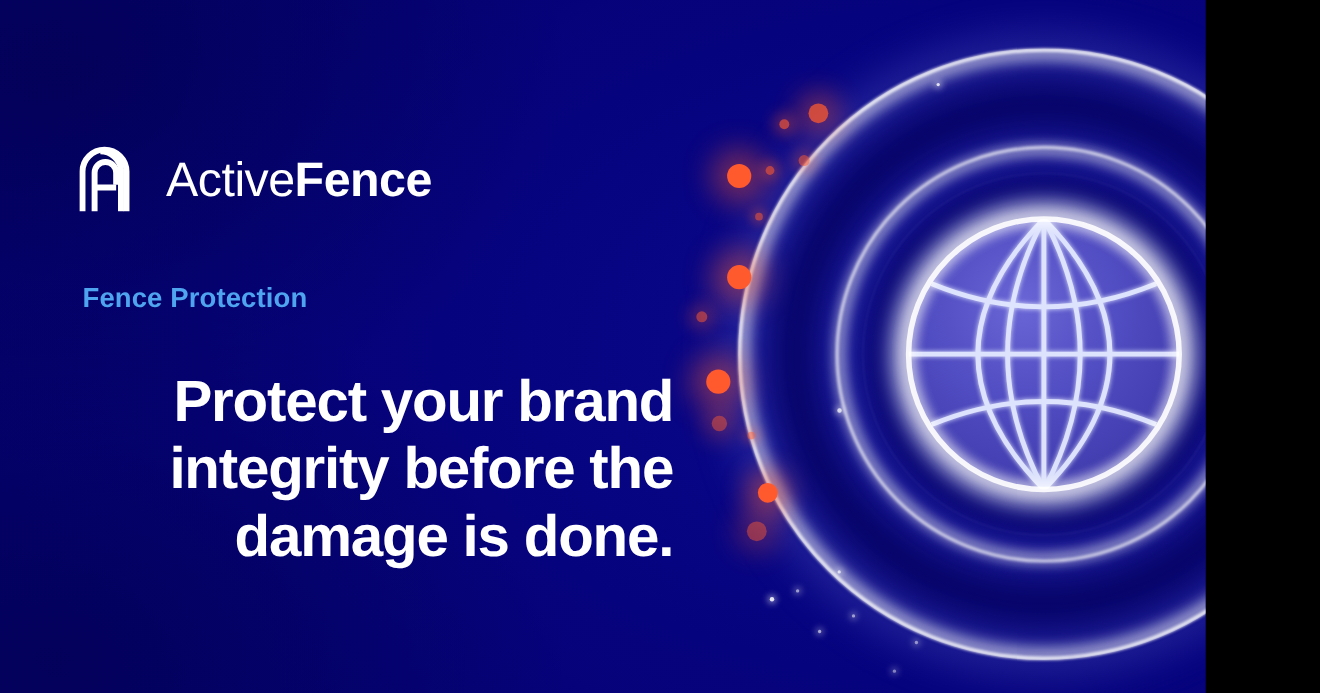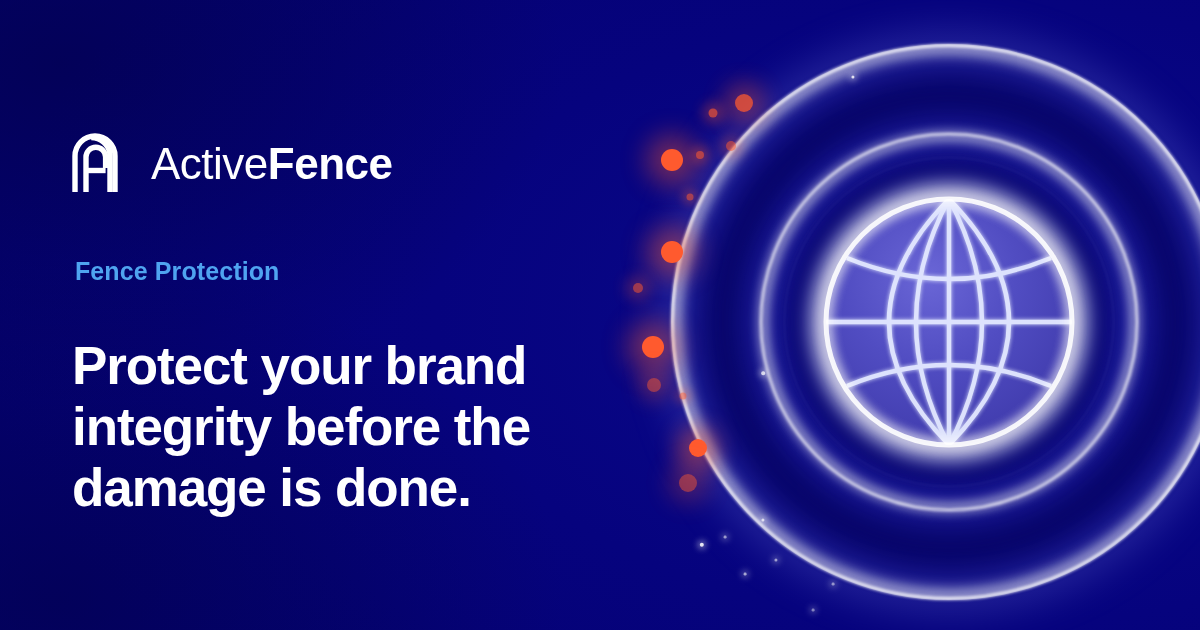--- a/index.html
+++ b/index.html
@@ -5,21 +5,21 @@
 <style>
   html, body {
     margin: 0;
     padding: 0;
     background: #000;
   }
   * { box-sizing: border-box; }
 
   .banner {
     position: relative;
-    width: 1200px;
+    width: 1096px;
     height: 630px;
     overflow: hidden;
     background: #050179;
     font-family: "Liberation Sans", "DejaVu Sans", sans-serif;
     -webkit-font-smoothing: antialiased;
   }
 
   
   .bg-base {
     position: absolute;
@@ -202,20 +202,21 @@
   .headline {
     position: absolute;
     top: 299px;
     left: 0;
     width: 540px;
     font-size: 53px;
     font-weight: 700;
     line-height: 1.16;
     letter-spacing: -1.1px;
     color: #ffffff;
+    text-align: right;
   }
 </style>
 </head>
 <body>
 
 <div class="banner">
 
   <div class="bg-base"></div>
   <div class="bg-vignette"></div>
 

